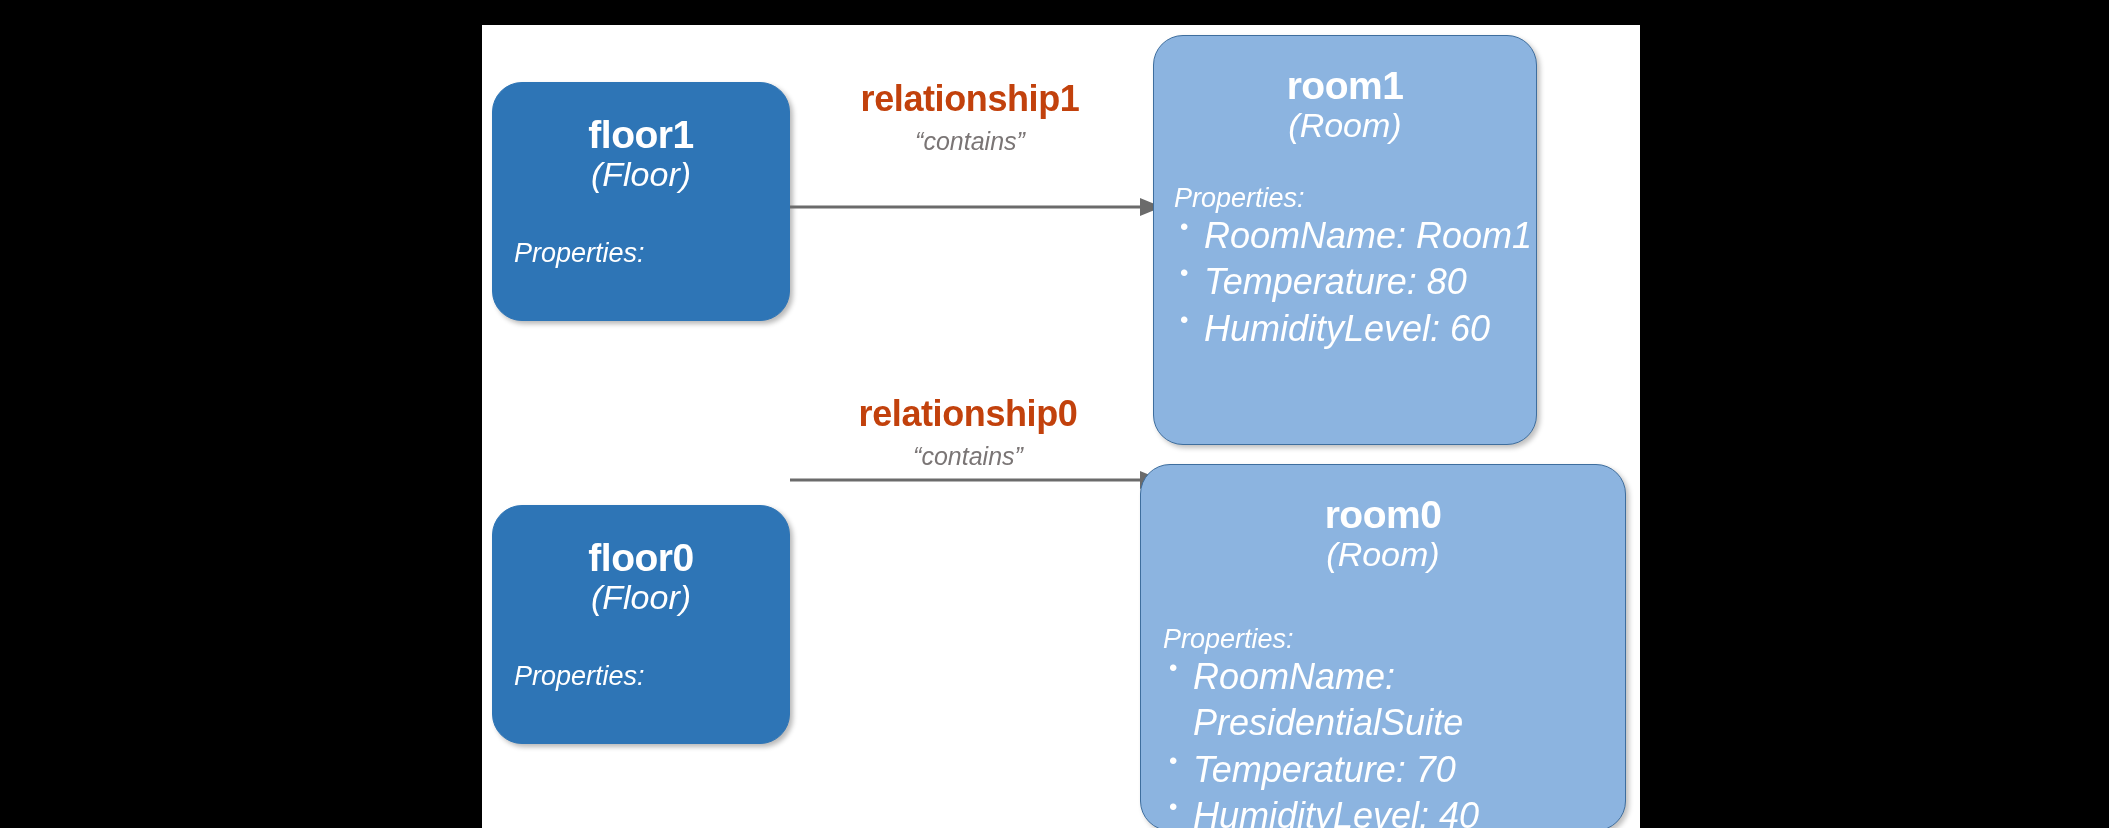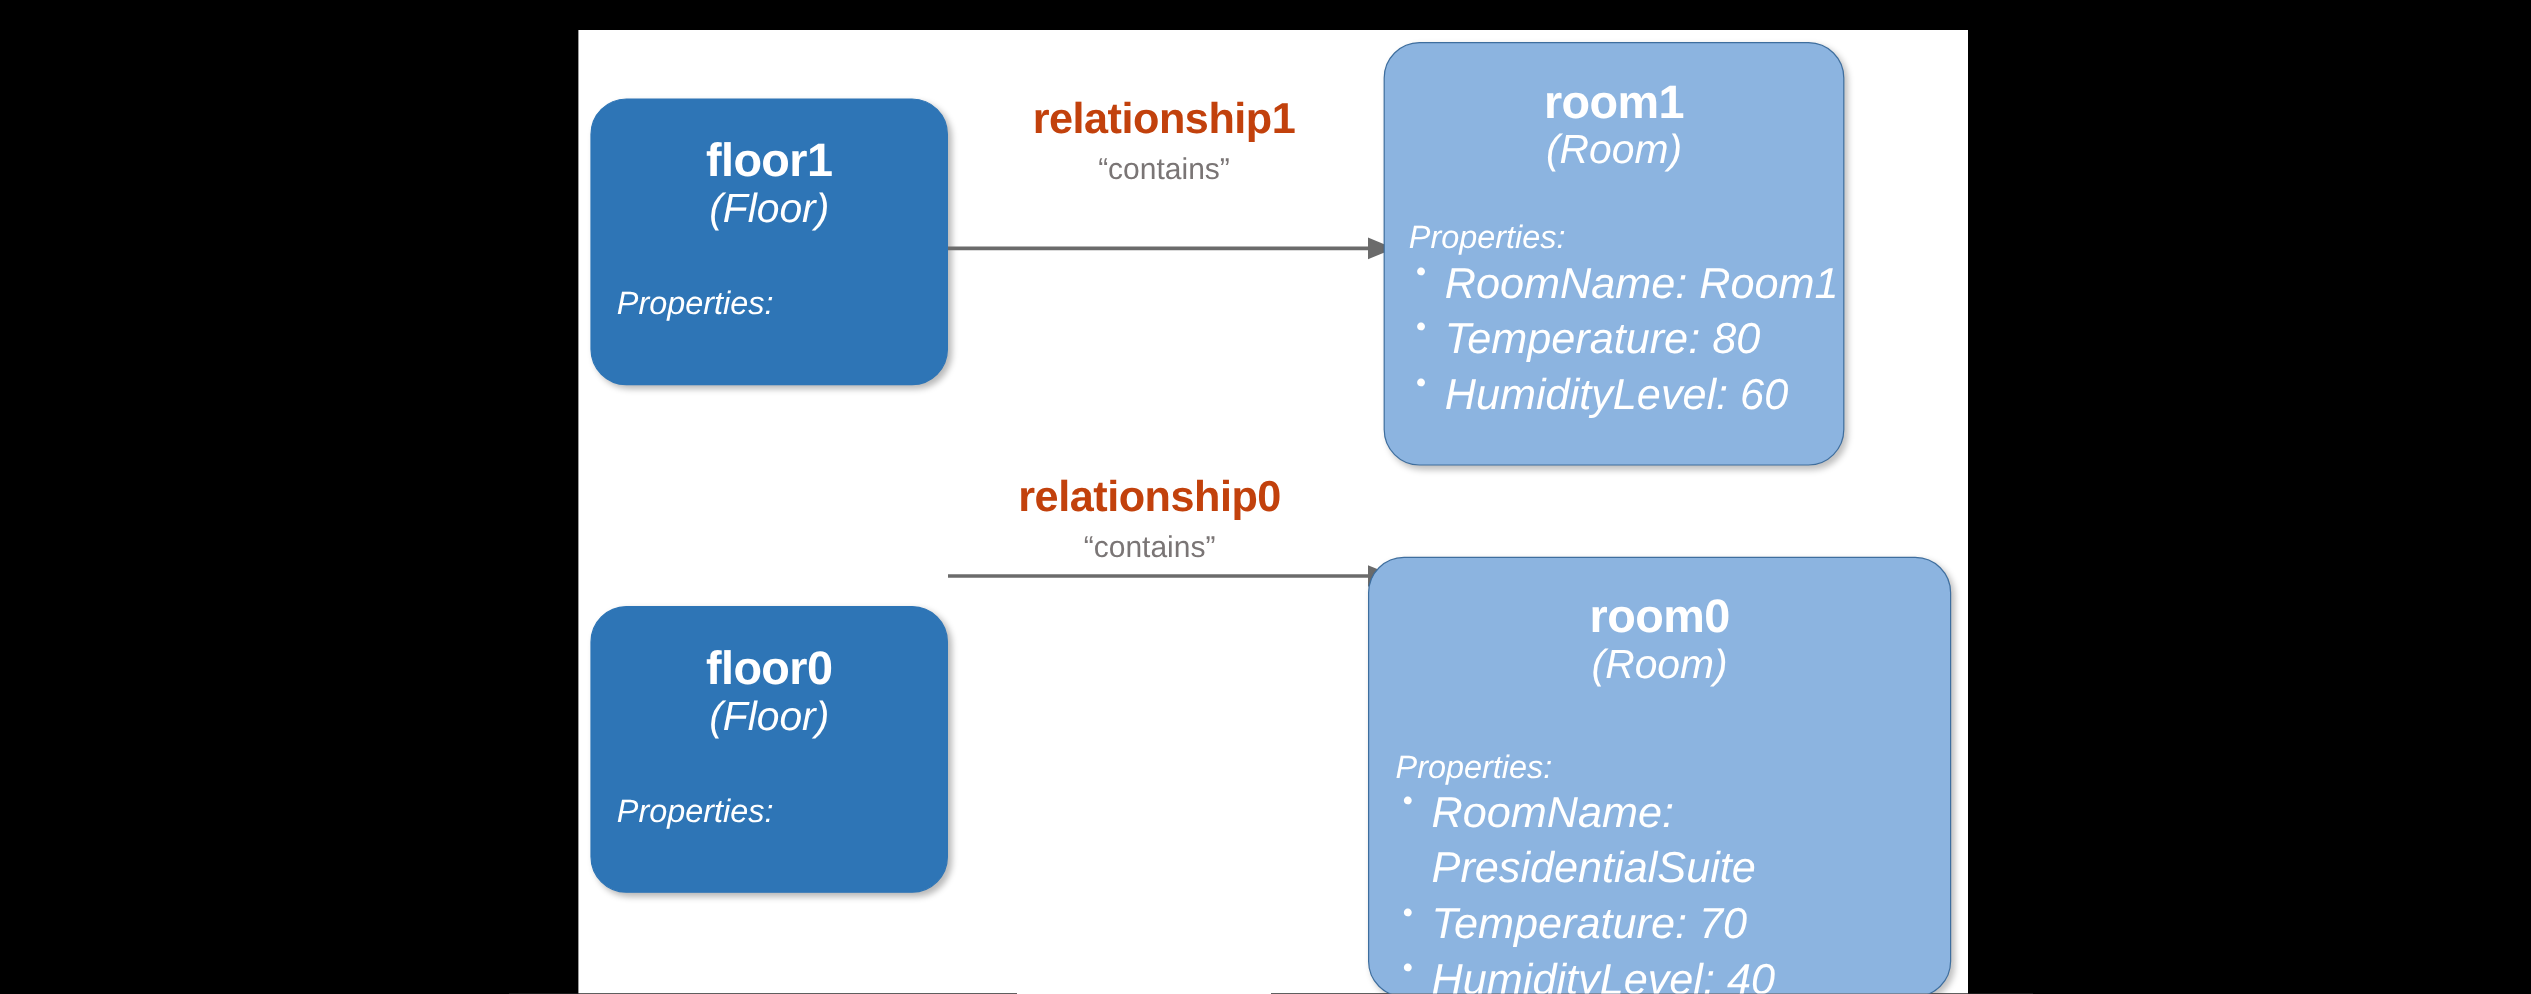--- a/index.html
+++ b/index.html
@@ -105,21 +105,21 @@
   #floor0-node { top: 505px; }
 
   .floor .node-title { margin-top: 10px; }
   .floor .props-head { margin-top: 44px; padding-left: 21px; }
 
   
   #room1-node {
     left: 1153px;
     top: 35px;
     width: 384px;
-    height: 353px;
+    height: 410px;
     padding: 20px 0 0 0;
   }
   #room0-node {
     left: 1140px;
     top: 464px;
     width: 486px;
     height: 367px;
     padding: 20px 0 0 0;
   }
   .room .node-title { margin-top: 10px; }
@@ -137,20 +137,21 @@
 
   .rel-name {
     font-weight: bold;
     font-size: 36px;
     color: #c2410c;
     line-height: 1.05;
     letter-spacing: -0.4px;
   }
   .rel-kind {
     margin-top: 10px;
+    font-style: italic;
     font-size: 25px;
     color: #7A7575;
     line-height: 1.1;
   }
 
   
   .arrow-svg {
     position: absolute;
     overflow: visible;
   }
@@ -192,21 +193,21 @@
         </ul>
       </div>
     </div>
 
     <div class="node floor" id="floor0-node" style="left:10px; top:480px;">
       <div class="node-title">floor0</div>
       <div class="node-type">(Floor)</div>
       <div class="props-head">Properties:</div>
     </div>
 
-    <div class="rel-group" id="rel0-group" style="left:296px; top:370px;">
+    <div class="rel-group" id="rel0-group" style="left:306px; top:370px;">
       <div class="rel-name">relationship0</div>
       <div class="rel-kind">“contains”</div>
     </div>
 
     <svg class="arrow-svg" id="arrow0-svg" width="370" height="24" style="left:308px; top:443px;">
       <line x1="0" y1="12" x2="350" y2="12" stroke="#6B6B6B" stroke-width="3"></line>
       <polygon points="350,3 372,12 350,21" fill="#6B6B6B"></polygon>
     </svg>
 
     <div class="node room" id="room0-node" style="left:658px; top:439px;">

